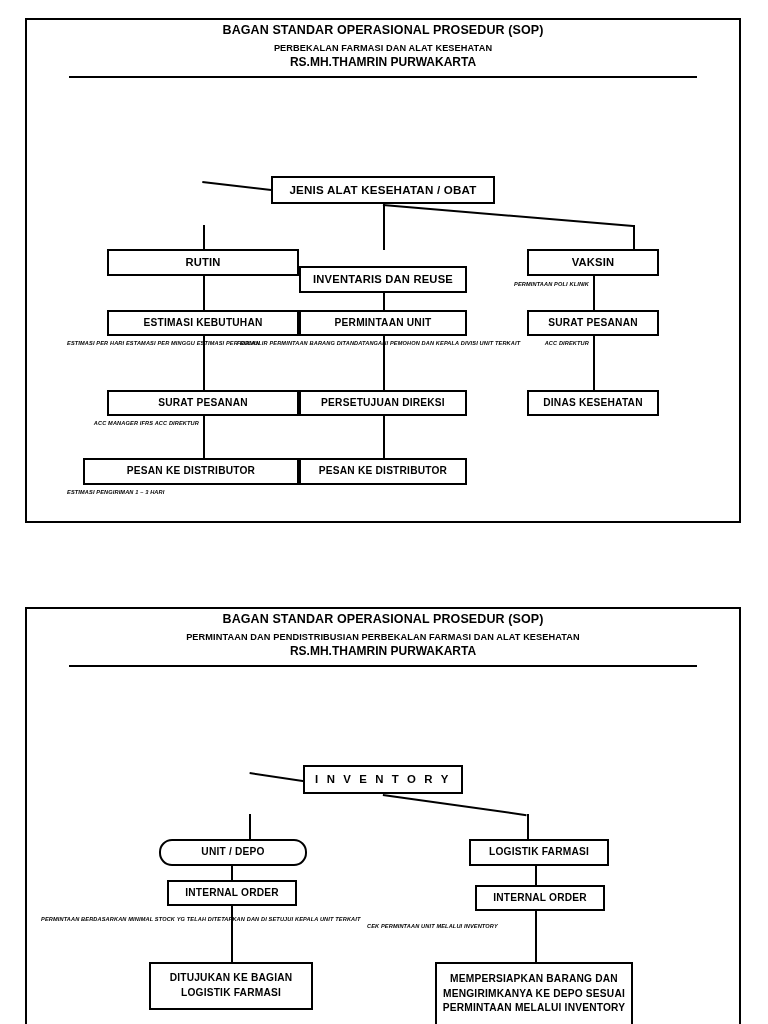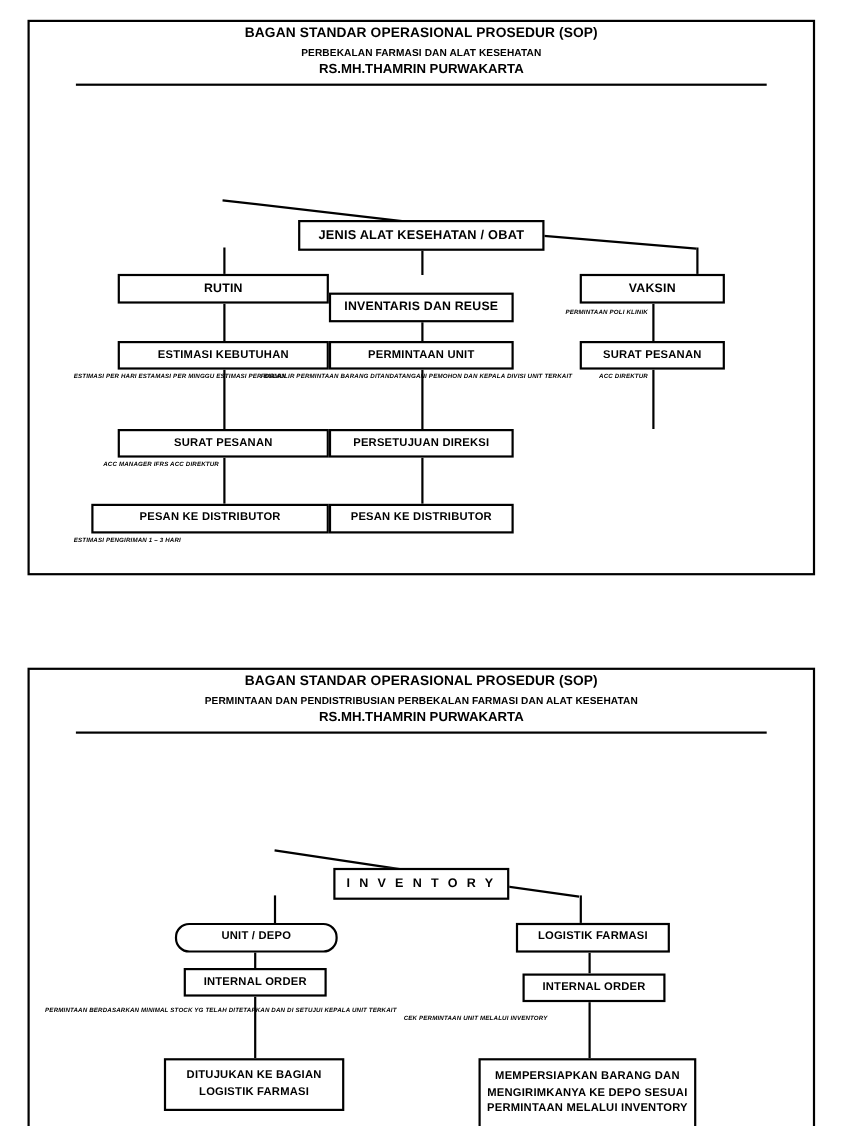--- a/index.html
+++ b/index.html
@@ -76,21 +76,21 @@
     align-items: center;
     justify-content: center;
     font-weight: bold;
     text-align: center;
     line-height: 1.45;
     font-size: 10.2px;
     letter-spacing: .2px;
     z-index: 3;
   }
   .node.lg { font-size: 11.2px; }
-  .node.root { font-size: 11.6px; border-width: 2.5px; margin-top: 24px; }
+  .node.root { font-size: 11.6px; border-width: 2.5px; }
   .node.wide-letter { letter-spacing: 2.6px; font-size: 11.4px; }
   .node .line { display: block; white-space: nowrap; }
 
   
   .vline {
     position: absolute;
     width: 0;
     border-left: 2.2px solid #000;
     z-index: 1;
   }
@@ -187,20 +187,23 @@
     <div class="note right" style="left:470px; top:261px; width:92px;">
       <span class="line">ACC DIREKTUR</span>
     </div>
 
     <div class="node" style="left:80px; top:312px; width:192px; height:26px;">
       <span class="line">SURAT PESANAN</span>
     </div>
     <div class="node" style="left:272px; top:312px; width:168px; height:26px;">
       <span class="line">PERSETUJUAN DIREKSI</span>
     </div>
+    <div class="node" style="left:500px; top:312px; width:132px; height:26px;">
+      <span class="line">DINAS KESEHATAN</span>
+    </div>
 
     <div class="vline" style="left:176px; top:338px; height:42px;"></div>
     <div class="vline" style="left:356px; top:338px; height:42px;"></div>
 
     <div class="note right" style="left:50px; top:341px; width:122px;">
       <span class="line">ACC MANAGER IFRS</span>
       <span class="line">ACC DIREKTUR</span>
     </div>
 
     <div class="node" style="left:56px; top:380px; width:216px; height:27px;">

